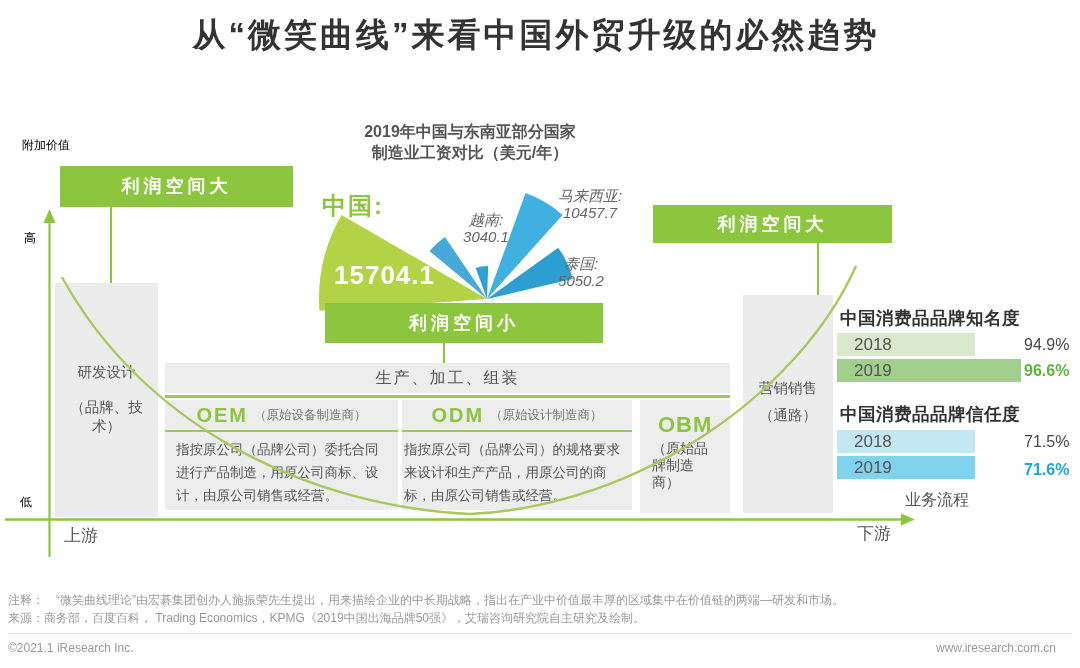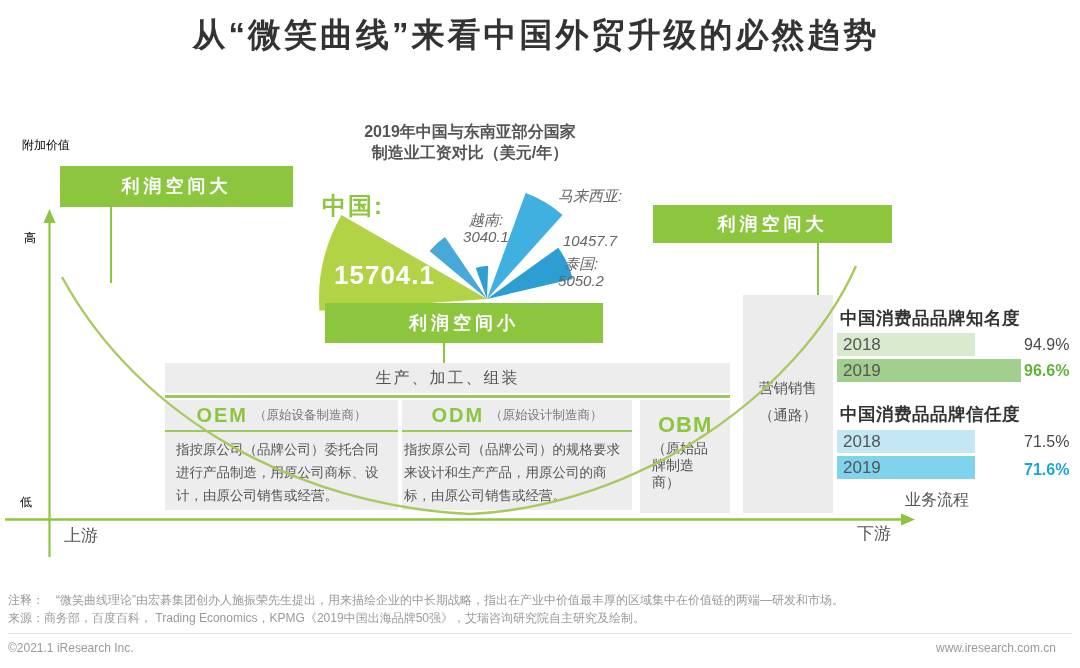--- a/index.html
+++ b/index.html
@@ -46,21 +46,21 @@
   .obm-full { position:absolute; left:12px; top:40px; width:66px; font-size:14px; color:#555; line-height:17px; text-align:left; }
 
   .fan-title { left:330px; top:121px; width:280px; text-align:center; font-size:16px; font-weight:bold;
                color:#555; line-height:21px; }
   .china-label { left:322px; top:190px; font-size:24px; font-weight:bold; letter-spacing:2px; }
   .china-value { left:334px; top:260px; font-size:26px; font-weight:bold; color:#fff; letter-spacing:1px; }
   .fan-label { font-style:italic; font-size:15px; color:#666; line-height:16.5px; text-align:center; }
 
   .stat-title { font-size:17.5px; font-weight:bold; color:#333; letter-spacing:0.5px; }
   .bar { height:23px; line-height:23px; }
-  .bar .bar-year { font-size:17px; color:#555; padding-left:6px; }
+  .bar .bar-year { font-size:17px; color:#555; padding-left:17px; }
   .bar-value { font-size:16px; color:#4a4a4a; }
   .bar-value.em { font-weight:bold; }
 
   .footnote { font-size:12px; color:#999; white-space:nowrap; }
   .divider { left:8px; top:633px; width:1064px; height:1px; background:#e0e0e0; }
 </style>
 </head>
 <body>
 
 <div class="stage">
@@ -75,20 +75,24 @@
 
   <div class="abs page-title">从“微笑曲线”来看中国外贸升级的必然趋势</div>
 
   <div class="abs axis-label" style="left:22px;top:137px;">附加价值</div>
   <div class="abs axis-label" style="left:24px;top:230px;">高</div>
   <div class="abs axis-label" style="left:20px;top:494px;">低</div>
   <div class="abs small-label" style="left:64px;top:524px;font-size:17px;">上游</div>
   <div class="abs small-label" style="left:857px;top:522px;font-size:17px;">下游</div>
   <div class="abs small-label" style="left:905px;top:490px;">业务流程</div>
 
+  <div class="abs gray-box rd-box" style="background-color: rgb(236, 236, 236);">
+    <div class="t1" style="top:80px;">研发设计</div>
+    <div class="t2" style="top:115px;">（品牌、技术）</div>
+  </div>
   <div class="abs gray-box mk-box" style="background-color: rgb(236, 236, 236);">
     <div class="t1" style="top:84px;">营销销售</div>
     <div class="t2" style="top:111px;">（通路）</div>
   </div>
 
   <div class="abs prod-bar" style="background-color: rgb(237, 237, 237);">生产、加工、组装</div>
   <div class="abs prod-underline" style="background-color: rgb(156, 200, 98);"></div>
 
   <div class="abs col col-oem" style="background-color: rgb(237, 237, 237);">
     <div class="col-head">
@@ -122,21 +126,21 @@
     <div>制造业工资对比（美元/年）</div>
   </div>
   <div class="abs china-label" style="color: rgb(140, 198, 63);">中国:</div>
   <div class="abs china-value">15704.1</div>
   <div class="abs fan-label" style="left:452px;top:212px;width:68px;">
     <span style="display:block;">越南:</span>
     <span style="display:block;">3040.1</span>
   </div>
   <div class="abs fan-label" style="left:548px;top:188px;width:84px;text-align:center;">
     <span style="display:block;">马来西亚:</span>
-    <span style="display:block;margin-top:28px;">10457.7</span>
+    <span style="display:block;">10457.7</span>
   </div>
   <div class="abs fan-label" style="left:549px;top:256px;width:64px;">
     <span style="display:block;">泰国:</span>
     <span style="display:block;">5050.2</span>
   </div>
 
   <div class="abs stat-title" style="left:840px;top:306px;">中国消费品品牌知名度</div>
   <div class="abs bar" style="left: 837px; top: 333px; width: 138px; background-color: rgb(217, 233, 205);">
     <span class="bar-year">2018</span>
   </div>

